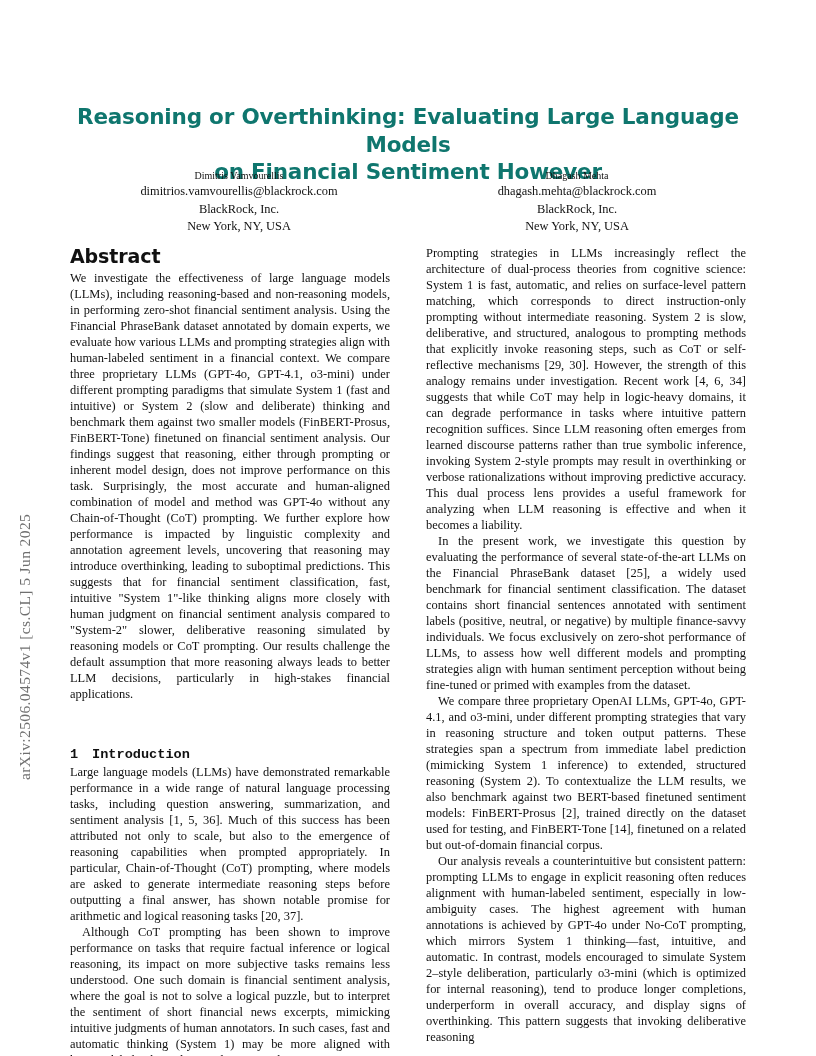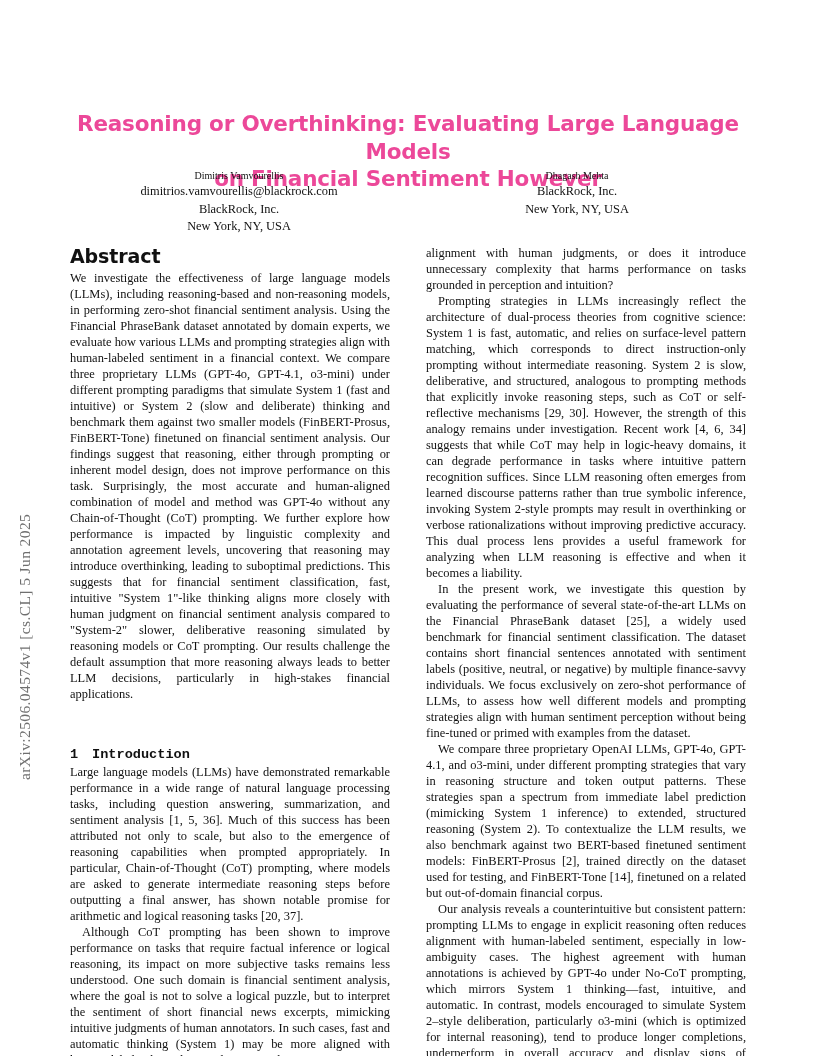--- a/index.html
+++ b/index.html
@@ -29,29 +29,29 @@
     font-size: 15.5px;
     letter-spacing: 0.4px;
     color: #6f6f6f;
     white-space: nowrap;
   }
 
   
   .title {
     position: absolute;
     left: 70px;
-    top: 110px;
+    top: 103px;
     width: 676px;
     text-align: center;
     font-family: "DejaVu Sans", "Liberation Sans", sans-serif;
     font-weight: bold;
     font-size: 21.5px;
     line-height: 1.28;
     letter-spacing: -0.2px;
-    color: #ec4899;
+    color: #0f766e;
   }
 
   
   .authors {
     position: absolute;
     left: 70px;
     top: 168px;
     width: 676px;
     display: flex;
   }
@@ -126,20 +126,21 @@
 
   <div class="authors">
     <div class="author">
       <div class="name">Dimitris Vamvourellis</div>
       <div class="meta">dimitrios.vamvourellis@blackrock.com</div>
       <div class="meta">BlackRock, Inc.</div>
       <div class="meta">New York, NY, USA</div>
     </div>
     <div class="author">
       <div class="name">Dhagash Mehta</div>
+      <div class="meta">dhagash.mehta@blackrock.com</div>
       <div class="meta">BlackRock, Inc.</div>
       <div class="meta">New York, NY, USA</div>
     </div>
   </div>
 
   <div class="columns">
 
     <div class="col col-left">
       <h2 class="section">Abstract</h2>
       <p class="body first">We investigate the effectiveness of large language models (LLMs), including reasoning-based and non-reasoning models, in performing zero-shot financial sentiment analysis. Using the Financial PhraseBank dataset annotated by domain experts, we evaluate how various LLMs and prompting strategies align with human-labeled sentiment in a financial context. We compare three proprietary LLMs (GPT-4o, GPT-4.1, o3-mini) under different prompting paradigms that simulate System 1 (fast and intuitive) or System 2 (slow and deliberate) thinking and benchmark them against two smaller models (FinBERT-Prosus, FinBERT-Tone) finetuned on financial sentiment analysis. Our findings suggest that reasoning, either through prompting or inherent model design, does not improve performance on this task. Surprisingly, the most accurate and human-aligned combination of model and method was GPT-4o without any Chain-of-Thought (CoT) prompting. We further explore how performance is impacted by linguistic complexity and annotation agreement levels, uncovering that reasoning may introduce overthinking, leading to suboptimal predictions. This suggests that for financial sentiment classification, fast, intuitive "System 1"-like thinking aligns more closely with human judgment on financial sentiment analysis compared to "System-2" slower, deliberative reasoning simulated by reasoning models or CoT prompting. Our results challenge the default assumption that more reasoning always leads to better LLM decisions, particularly in high-stakes financial applications.</p>
@@ -147,21 +148,20 @@
       <div class="gap-intro"></div>
 
       <h2 class="numbered">
         <span class="num">1</span><span>Introduction</span>
       </h2>
       <p class="body first">Large language models (LLMs) have demonstrated remarkable performance in a wide range of natural language processing tasks, including question answering, summarization, and sentiment analysis [1, 5, 36]. Much of this success has been attributed not only to scale, but also to the emergence of reasoning capabilities when prompted appropriately. In particular, Chain-of-Thought (CoT) prompting, where models are asked to generate intermediate reasoning steps before outputting a final answer, has shown notable promise for arithmetic and logical reasoning tasks [20, 37].</p>
       <p class="body">Although CoT prompting has been shown to improve performance on tasks that require factual inference or logical reasoning, its impact on more subjective tasks remains less understood. One such domain is financial sentiment analysis, where the goal is not to solve a logical puzzle, but to interpret the sentiment of short financial news excerpts, mimicking intuitive judgments of human annotators. In such cases, fast and automatic thinking (System 1) may be more aligned with human labels than slow and structured reasoning processes (System 2) [16]. This raises an important question: Does prompting LLMs to reason step-by-step improve</p>
     </div>
 
     <div class="col col-right">
-      <p class="body first">alignment with human judgments, or does it introduce unnecessary complexity that harms performance on tasks grounded in perception and intuition?</p>
       <p class="body">Prompting strategies in LLMs increasingly reflect the architecture of dual-process theories from cognitive science: System 1 is fast, automatic, and relies on surface-level pattern matching, which corresponds to direct instruction-only prompting without intermediate reasoning. System 2 is slow, deliberative, and structured, analogous to prompting methods that explicitly invoke reasoning steps, such as CoT or self-reflective mechanisms [29, 30]. However, the strength of this analogy remains under investigation. Recent work [4, 6, 34] suggests that while CoT may help in logic-heavy domains, it can degrade performance in tasks where intuitive pattern recognition suffices. Since LLM reasoning often emerges from learned discourse patterns rather than true symbolic inference, invoking System 2-style prompts may result in overthinking or verbose rationalizations without improving predictive accuracy. This dual process lens provides a useful framework for analyzing when LLM reasoning is effective and when it becomes a liability.</p>
       <p class="body">In the present work, we investigate this question by evaluating the performance of several state-of-the-art LLMs on the Financial PhraseBank dataset [25], a widely used benchmark for financial sentiment classification. The dataset contains short financial sentences annotated with sentiment labels (positive, neutral, or negative) by multiple finance-savvy individuals. We focus exclusively on zero-shot performance of LLMs, to assess how well different models and prompting strategies align with human sentiment perception without being fine-tuned or primed with examples from the dataset.</p>
       <p class="body">We compare three proprietary OpenAI LLMs, GPT-4o, GPT-4.1, and o3-mini, under different prompting strategies that vary in reasoning structure and token output patterns. These strategies span a spectrum from immediate label prediction (mimicking System 1 inference) to extended, structured reasoning (System 2). To contextualize the LLM results, we also benchmark against two BERT-based finetuned sentiment models: FinBERT-Prosus [2], trained directly on the dataset used for testing, and FinBERT-Tone [14], finetuned on a related but out-of-domain financial corpus.</p>
       <p class="body">Our analysis reveals a counterintuitive but consistent pattern: prompting LLMs to engage in explicit reasoning often reduces alignment with human-labeled sentiment, especially in low-ambiguity cases. The highest agreement with human annotations is achieved by GPT-4o under No-CoT prompting, which mirrors System 1 thinking—fast, intuitive, and automatic. In contrast, models encouraged to simulate System 2–style deliberation, particularly o3-mini (which is optimized for internal reasoning), tend to produce longer completions, underperform in overall accuracy, and display signs of overthinking. This pattern suggests that invoking deliberative reasoning</p>
     </div>
 
   </div>
 </div>
 
 </body></html>

